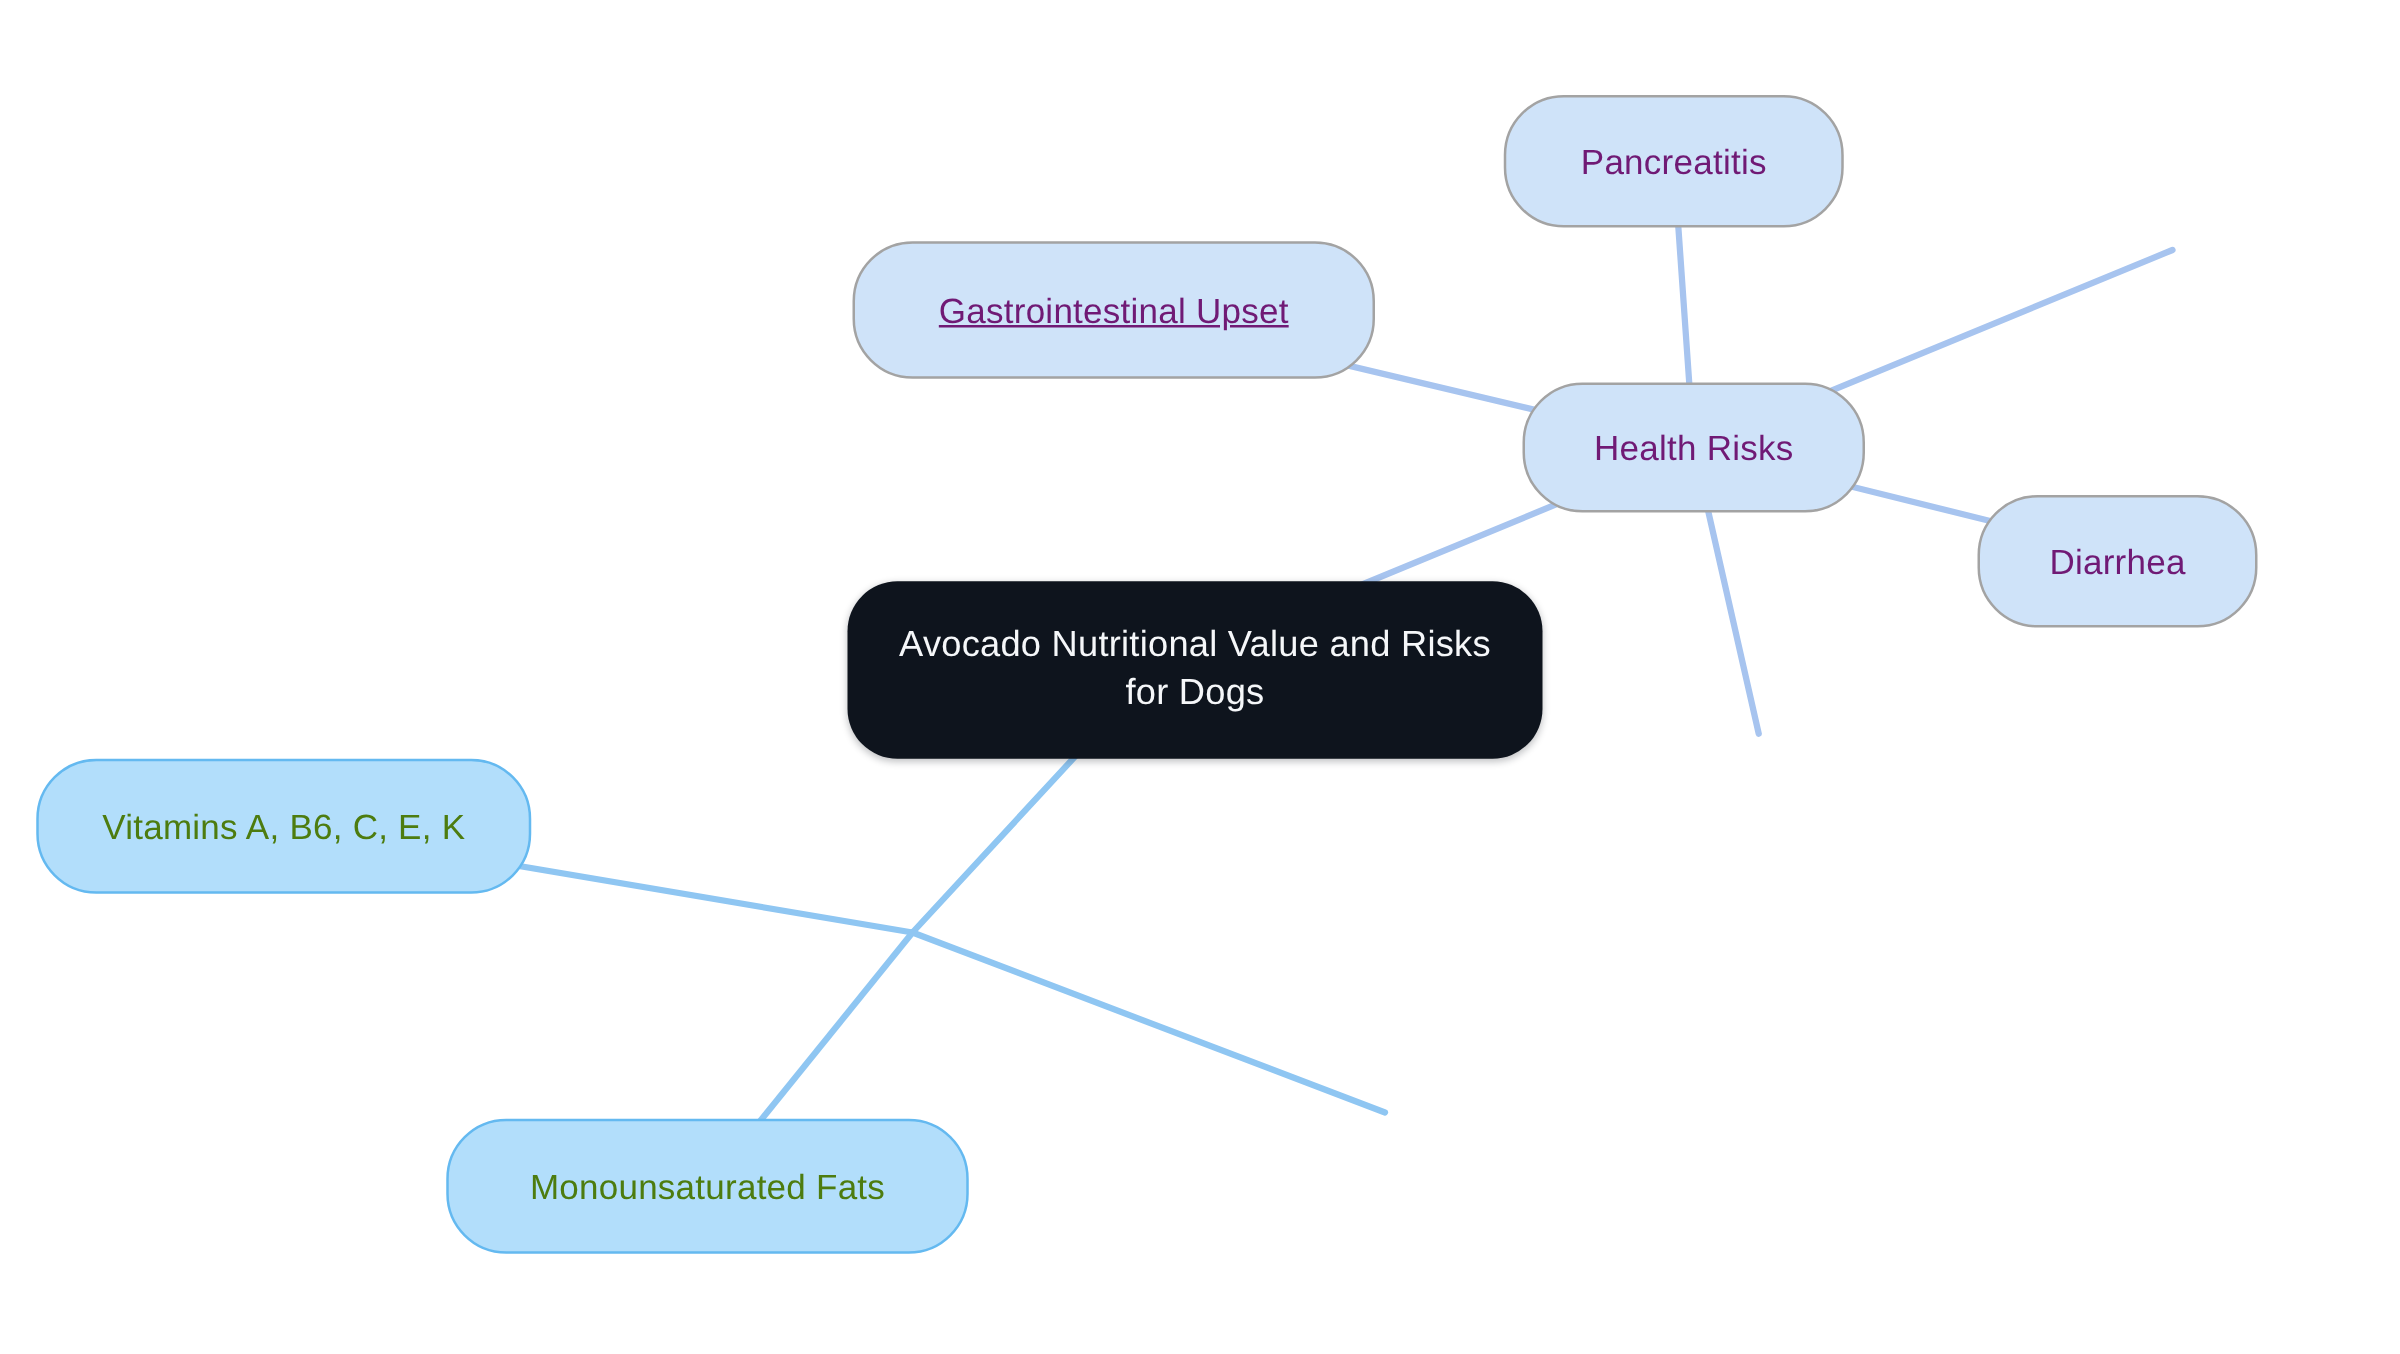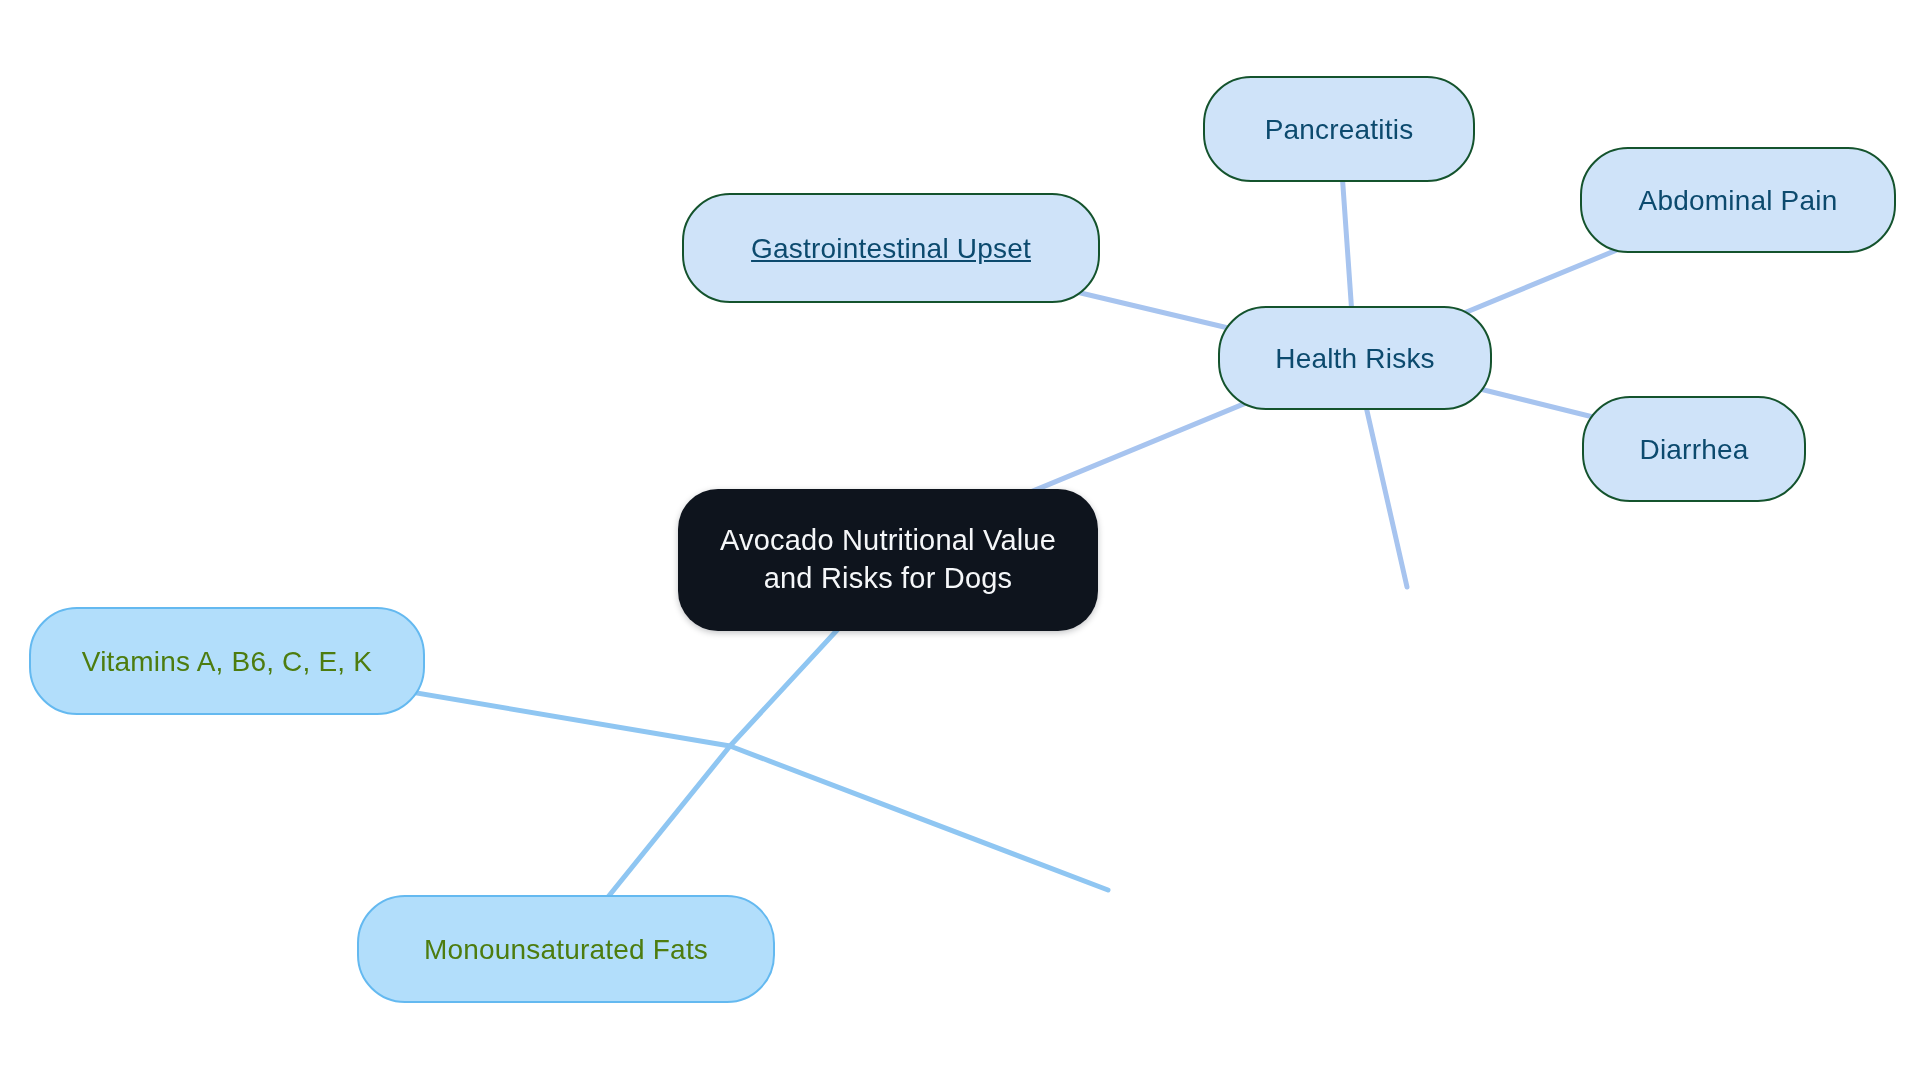--- a/index.html
+++ b/index.html
@@ -44,31 +44,31 @@
     color: #f5f7f9;
     border-radius: 40px;
     font-size: 29px;
     line-height: 1.3;
     white-space: normal;
     padding: 0 26px;
     box-shadow: 0 2px 6px rgba(15, 20, 29, 0.25);
   }
   .node.health {
     background: #cfe3f9;
-    border: 2px solid #14532d;
-    color: #0c4a6e;
+    border: 2px solid #a3a3a3;
+    color: #701a75;
   }
   .node.nutri {
     background: #b2defb;
     border: 2px solid #64b9f0;
     color: #4d7c0f;
   }
 
   
-  #n-root        { left: 678px;  top: 465px; width: 420px; height: 142px; margin-top: 24px; }
+  #n-root        { left: 678px;  top: 465px; width: 556px; height: 142px; }
   #n-health      { left: 1218px; top: 306px; width: 274px; height: 104px; }
   #n-pancre      { left: 1203px; top: 76px;  width: 272px; height: 106px; }
   #n-abdominal   { left: 1580px; top: 147px; width: 316px; height: 106px; }
   #n-gastro      { left: 682px;  top: 193px; width: 418px; height: 110px; text-decoration: underline; }
   #n-diarrhea    { left: 1582px; top: 396px; width: 224px; height: 106px; }
   #n-vomiting    { left: 1295px; top: 534px; width: 224px; height: 106px; }
   #n-nutri       { left: 543px;  top: 692px; width: 374px; height: 108px; }
   #n-vitamins    { left: 29px;   top: 607px; width: 396px; height: 108px; }
   #n-mono        { left: 357px;  top: 895px; width: 418px; height: 108px; }
   #n-potassium   { left: 988px;  top: 837px; width: 240px; height: 106px; }
@@ -90,21 +90,20 @@
     <line class="edge-nutri" x1="730" y1="746" x2="566" y2="949"></line>
     <line class="edge-nutri" x1="730" y1="746" x2="1108" y2="890"></line>
   </svg>
 
   <div class="node root" id="n-root">Avocado Nutritional Value and Risks for Dogs</div>
 
   <div class="node health" id="n-health">Health Risks</div>
 
   <div class="node health" id="n-pancre">Pancreatitis</div>
 
-  <div class="node health" id="n-abdominal">Abdominal Pain</div>
 
   <div class="node health" id="n-gastro">Gastrointestinal Upset</div>
 
   <div class="node health" id="n-diarrhea">Diarrhea</div>
 
 
 
   <div class="node nutri" id="n-vitamins">Vitamins A, B6, C, E, K</div>
 
   <div class="node nutri" id="n-mono">Monounsaturated Fats</div>

